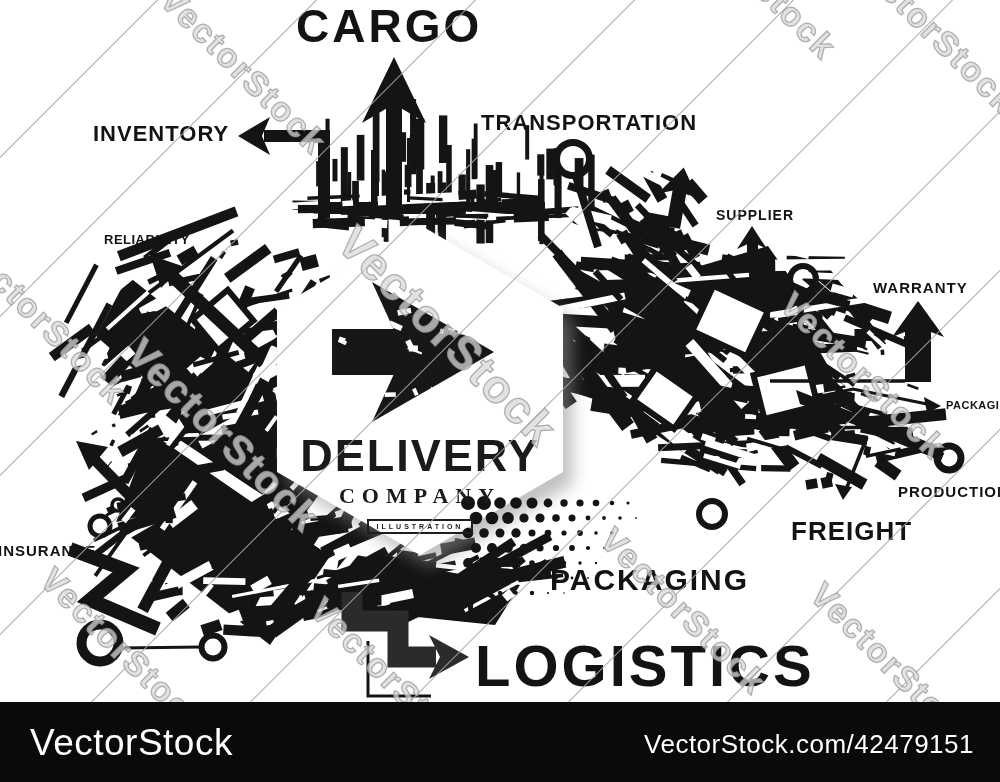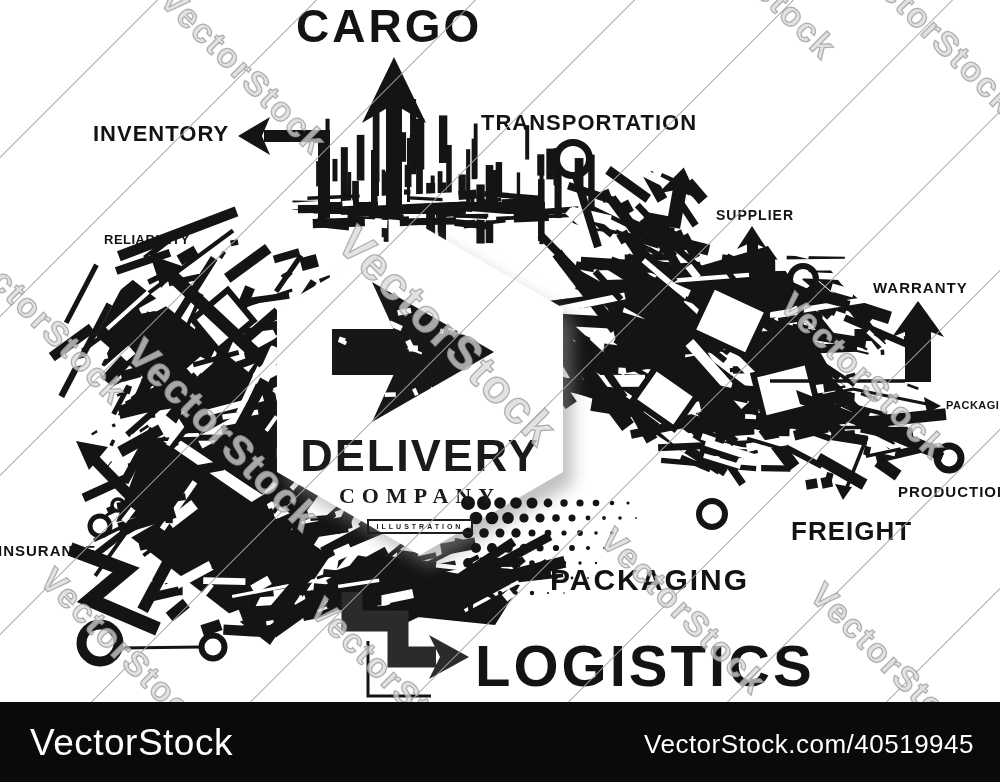--- a/index.html
+++ b/index.html
@@ -980,15 +980,15 @@
       <span class="wm" style="left: 150px; top: 330px; font-size: 40px;">VectorStock</span>
       <span class="wm" style="left: 800px; top: 285px; font-size: 34px;">VectorStock</span>
       <span class="wm" style="left: 60px; top: 560px; font-size: 34px;">VectorStock</span>
       <span class="wm" style="left: 330px; top: 590px; font-size: 34px;">VectorStock</span>
       <span class="wm" style="left: 620px; top: 520px; font-size: 34px;">VectorStock</span>
       <span class="wm" style="left: 830px; top: 575px; font-size: 34px;">VectorStock</span>
     </div>
 
   <div class="footer">
     <span class="brand">VectorStock</span>
-    <span class="ref">VectorStock.com/40519945</span>
+    <span class="ref">VectorStock.com/42479151</span>
   </div>
 </div>
 
 </body></html>

